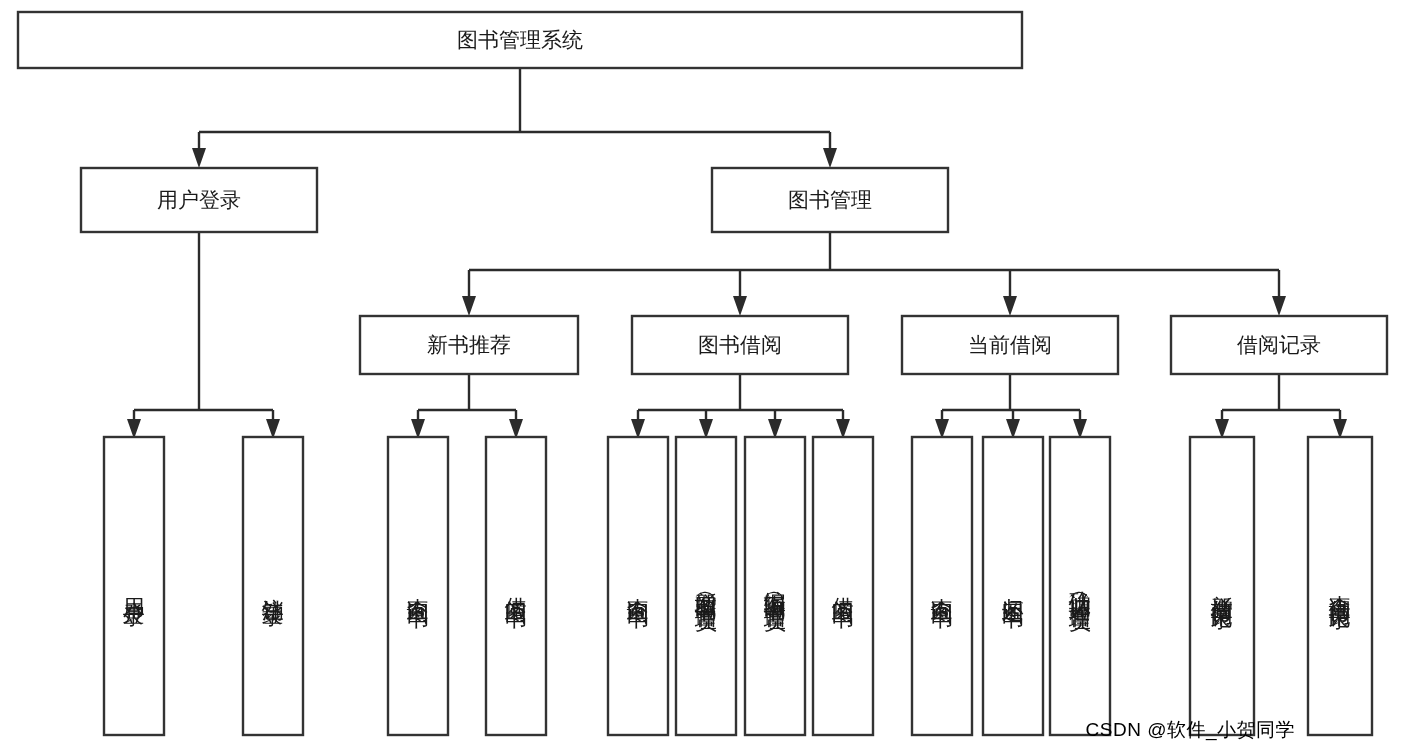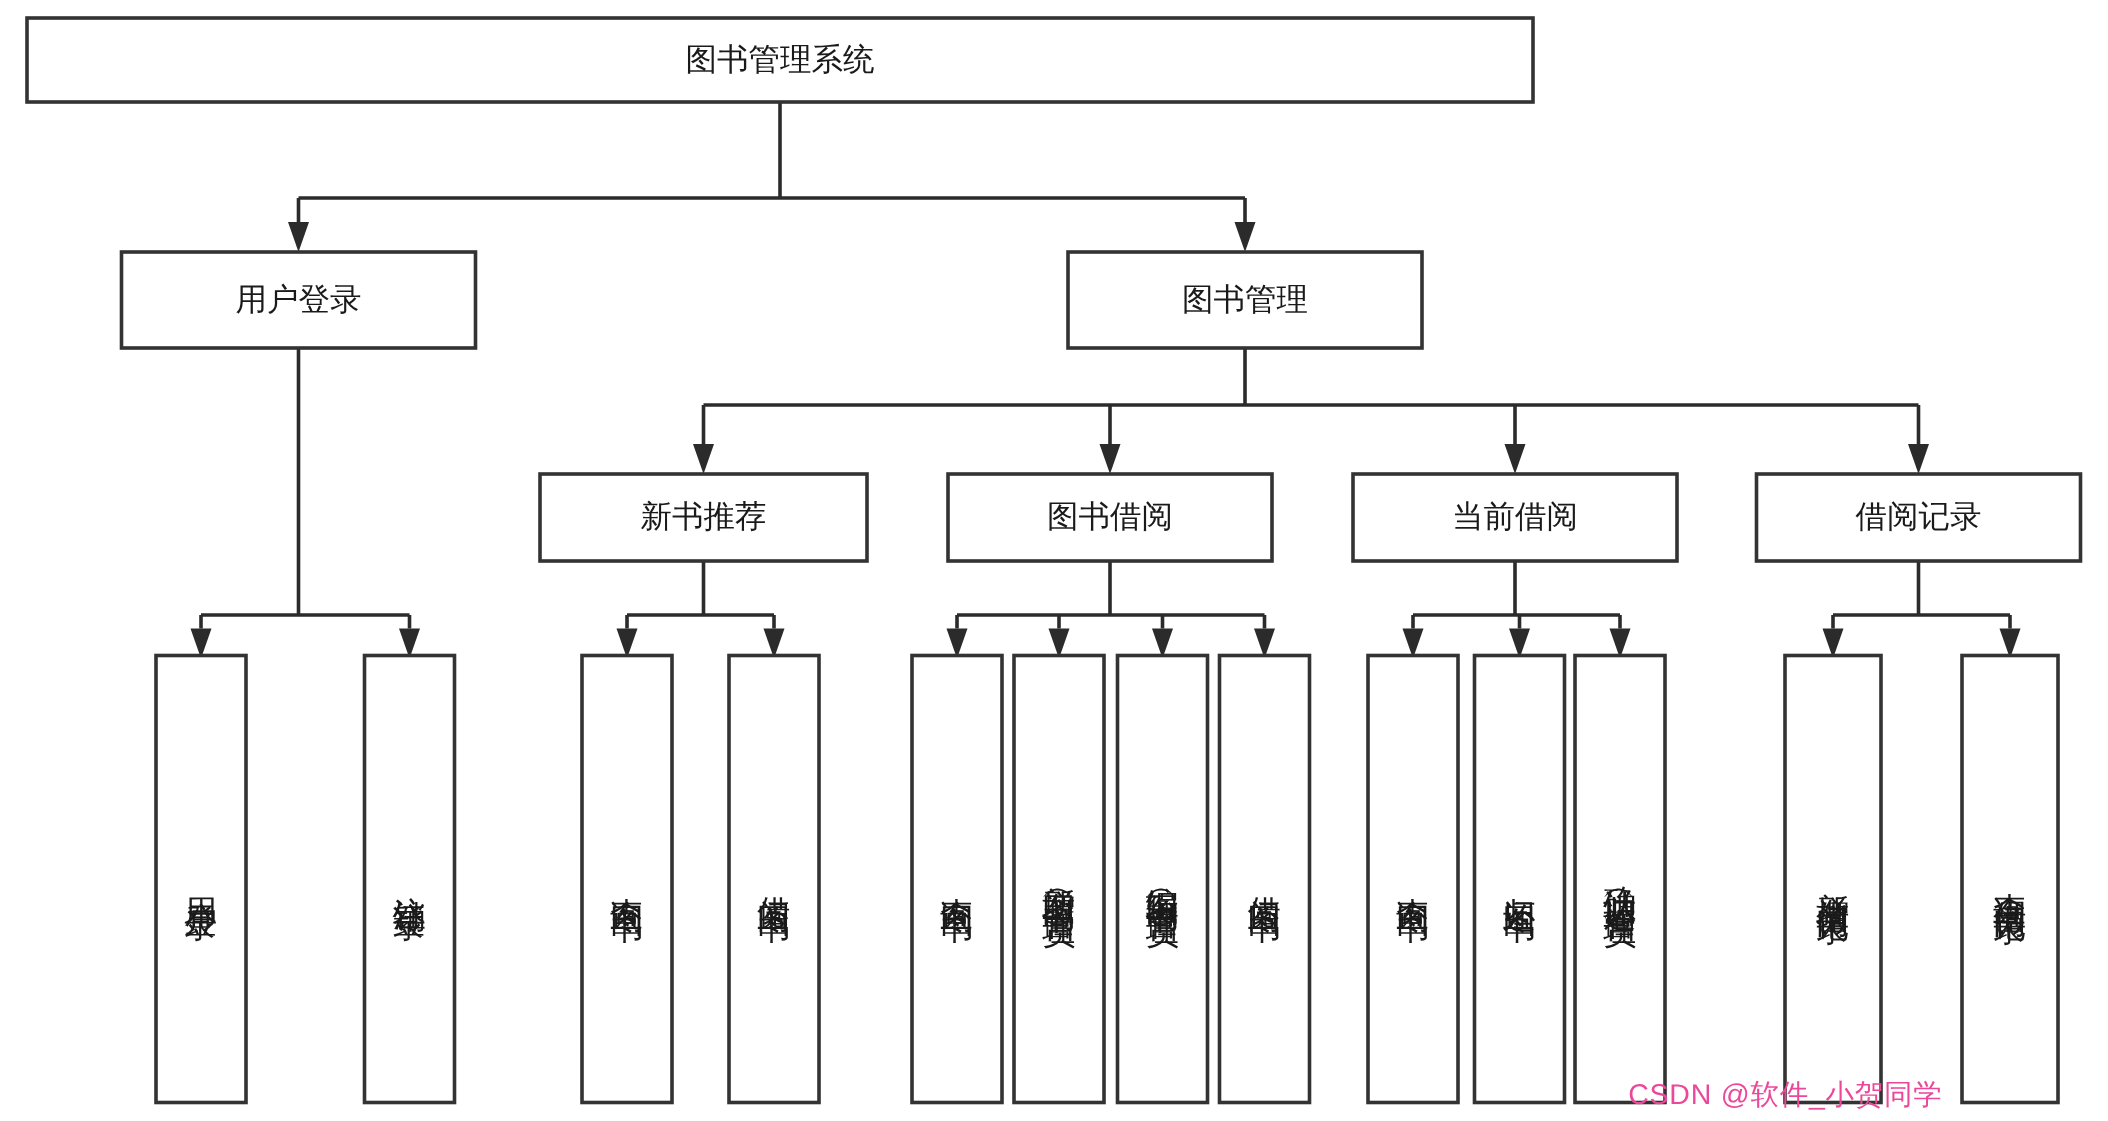--- a/index.html
+++ b/index.html
@@ -60,21 +60,21 @@
     white-space: nowrap;
     text-align: center;
     pointer-events: none;
   }
   .watermark {
     position: absolute;
     right: 8px;
     bottom: 4px;
     font-family: "Liberation Sans", "DejaVu Sans", sans-serif;
     font-size: 19px;
-    color: #ec4899;
+    color: #000000;
     letter-spacing: 0.5px;
     white-space: nowrap;
   }
 </style>
 </head>
 <body>
 
 <div id="diagram-root">
 
   <svg id="tree-svg" viewBox="0 0 1405 747">

